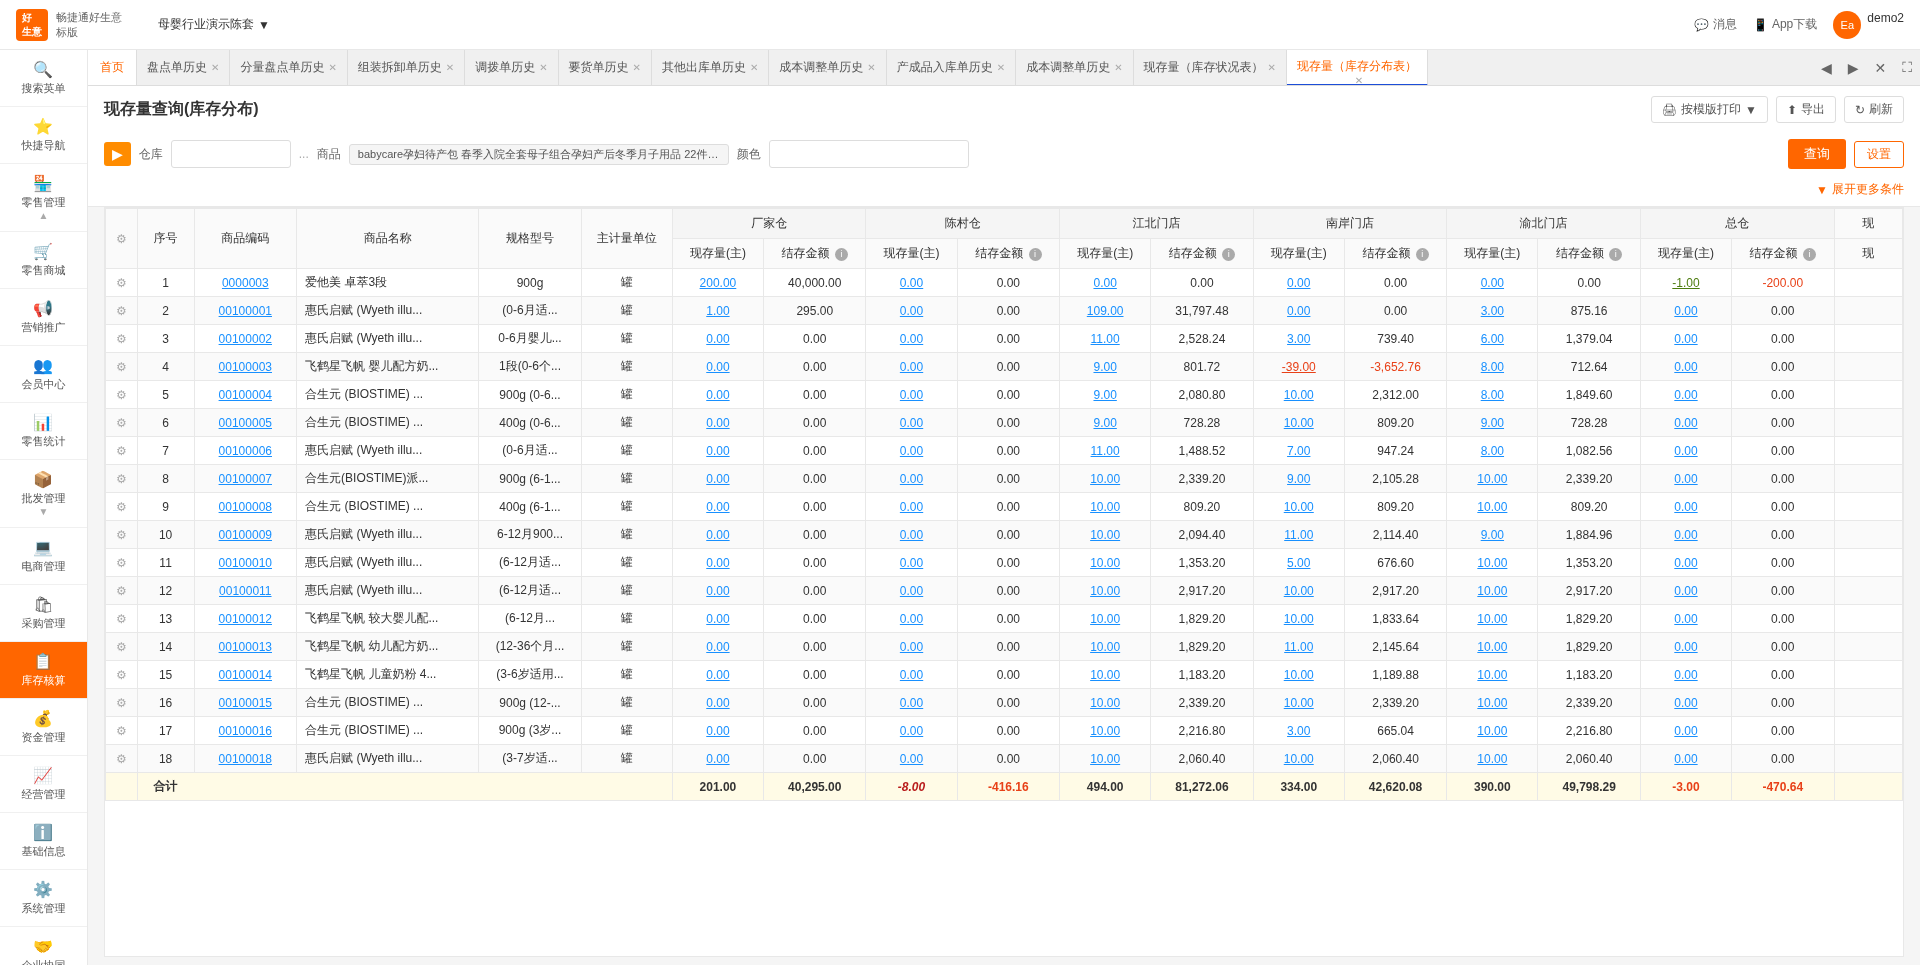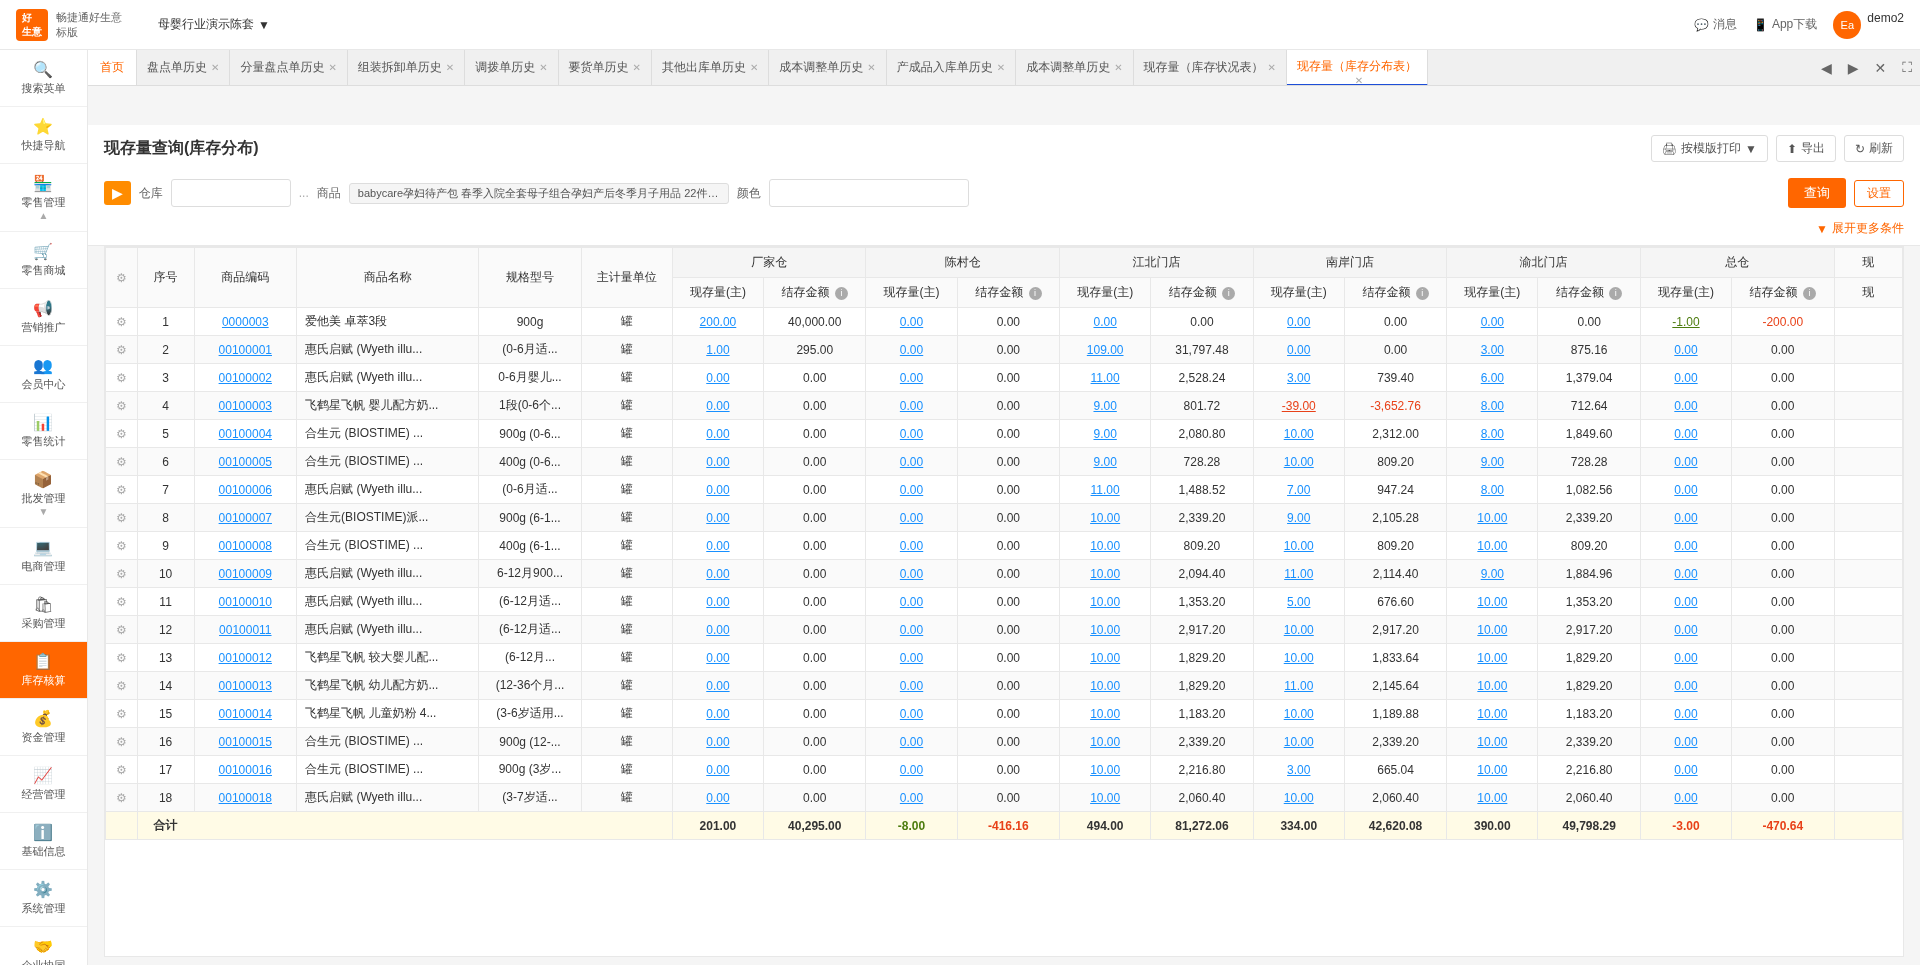--- a/index.html
+++ b/index.html
@@ -135,21 +135,20 @@
     .tab-bar-right {
       margin-left: auto;
       display: flex; align-items: center;
     }
 
     
     .page-header {
       padding: 10px 16px 0;
       background: #fff;
       flex-shrink: 0;
-      margin-top: 39px;
     }
     .page-title {
       font-size: 16px; font-weight: bold; color: #333;
       margin-bottom: 8px;
     }
     .page-actions {
       display: flex; justify-content: flex-end; gap: 8px;
       margin-bottom: 8px;
     }
     .btn-action {
@@ -913,21 +912,21 @@
     <td>2,060.40</td>
     <td class="underline">0.00</td>
     <td>0.00</td>
     <td></td>
   </tr>
           <tr class="total-row">
   <td></td>
   <td colspan="5" style="text-align:left;padding-left:16px;">合计</td>
   <td>201.00</td>
   <td>40,295.00</td>
-  <td style="color:#4d7c0f;">-8.00</td>
+  <td style="color:#b91c1c;font-style:italic;">-8.00</td>
   <td style="color:#e84118;">-416.16</td>
   <td>494.00</td>
   <td>81,272.06</td>
   <td>334.00</td>
   <td>42,620.08</td>
   <td>390.00</td>
   <td>49,798.29</td>
   <td style="color:#e84118;">-3.00</td>
   <td style="color:#e84118;">-470.64</td>
   <td></td>

